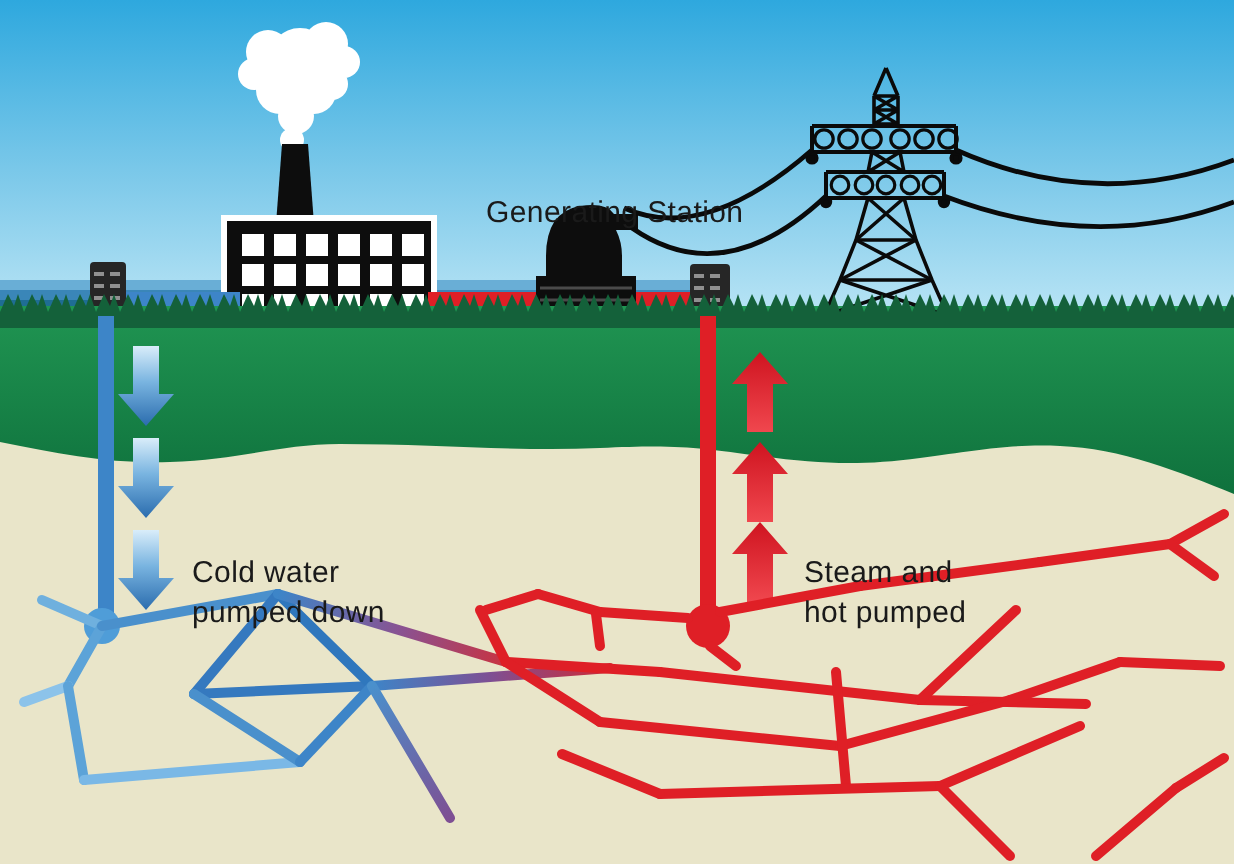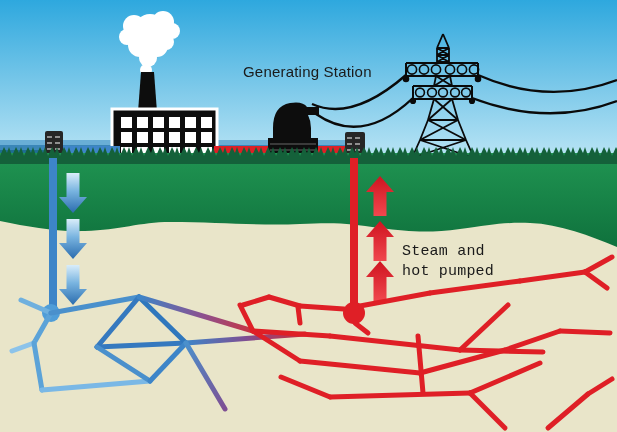--- a/index.html
+++ b/index.html
@@ -11,24 +11,25 @@
   }
   .stage svg{position:absolute;left:0;top:0;}
   .lbl{
     position:absolute;
     color:#1a1a1a;
     font-size:15px;
     line-height:20px;
     letter-spacing:.2px;
     white-space:nowrap;
     user-select:none;
+    margin-top:35px;
   }
   #lbl-station{left:243px;top:62px;}
   #lbl-cold{left:96px;top:242px;}
-  #lbl-steam{left:402px;top:242px;font-family:Liberation Mono, monospace;}
+  #lbl-steam{left:402px;top:242px;}
 </style>
 </head>
 <body>
 
 <div class="stage">
 
 <svg width="617" height="432" viewBox="0 0 617 432">
   <defs>
     <linearGradient id="skyGrad" x1="0" y1="0" x2="0" y2="1">
       <stop offset="0" stop-color="#2ea8de"></stop>
@@ -235,18 +236,22 @@
     <line x1="470" y1="393" x2="505" y2="428"></line>
     <line x1="460" y1="350" x2="508" y2="305"></line>
     <line x1="588" y1="394" x2="548" y2="428"></line>
     <line x1="588" y1="394" x2="612" y2="379"></line>
   </g>
 </svg>
 
 <div class="lbl" id="lbl-station">
   <span>Generating Station</span>
 </div>
+<div class="lbl" id="lbl-cold">
+  <span>Cold water</span><br>
+  <span>pumped down</span>
+</div>
 <div class="lbl" id="lbl-steam">
   <span>Steam and</span><br>
   <span>hot pumped</span>
 </div>
 
 </div>
 
 </body></html>

